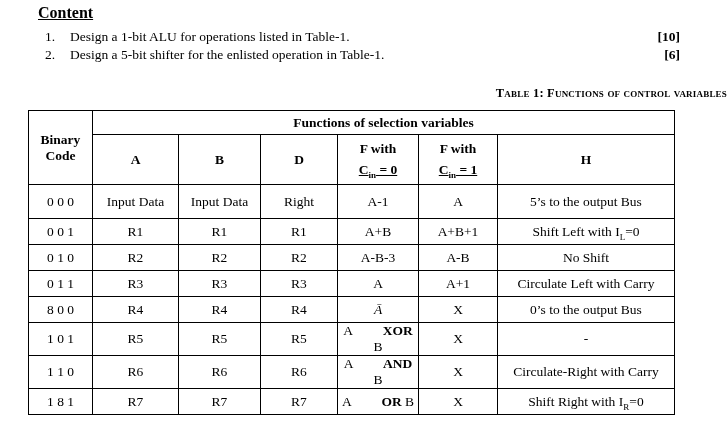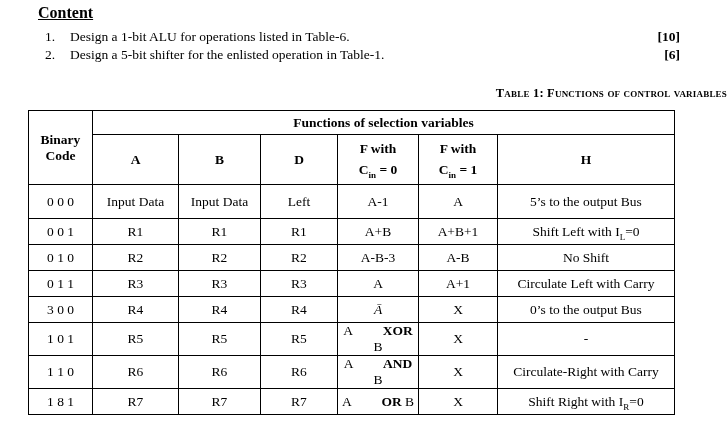--- a/index.html
+++ b/index.html
@@ -59,36 +59,36 @@
     vertical-align: middle;
     padding: 0 2px;
     font-size: 13.5px;
     overflow: hidden;
   }
   table.ctrl th { font-weight: bold; }
   tr.group-row { height: 24px; }
   tr.subhead-row { height: 50px; }
   tbody tr { height: 26px; }
   tbody tr.tall { height: 34px; margin-left: 12px; }
-  th .line2 { margin-top: 5px; }
+  th .line2 { margin-top: 5px; text-decoration: underline; }
   sub { font-size: 9px; line-height: 0; }
   td.italic-cell { font-style: italic; }
   td b, th b { font-weight: bold; margin-left: 27px; }
 </style>
 </head>
 <body>
 
 <div class="page">
 
   <div class="heading">Content</div>
 
   <div class="qlist">
     <div class="qitem">
       <span class="qnum">1.</span>
-      <span class="qtext">Design a 1-bit ALU for operations listed in Table-6.</span>
+      <span class="qtext">Design a 1-bit ALU for operations listed in Table-1.</span>
       <span class="qmarks">[10]</span>
     </div>
     <div class="qitem">
       <span class="qnum">2.</span>
       <span class="qtext">Design a 5-bit shifter for the enlisted operation in Table-1.</span>
       <span class="qmarks">[6]</span>
     </div>
   </div>
 
   <div class="caption">Table 1: Functions of control variables</div>
@@ -121,21 +121,21 @@
           <div class="line2"><span>C</span><sub>in</sub><span> = 1</span></div>
         </th>
         <th>H</th>
       </tr>
     </thead>
     <tbody>
       <tr class="tall">
         <td>0 0 0</td>
         <td>Input Data</td>
         <td>Input Data</td>
-        <td>Left</td>
+        <td>Right</td>
         <td>A-1</td>
         <td>A</td>
         <td>5’s to the output Bus</td>
       </tr>
       <tr>
         <td>0 0 1</td>
         <td>R1</td>
         <td>R1</td>
         <td>R1</td>
         <td>A+B</td>
@@ -154,21 +154,21 @@
       <tr>
         <td>0 1 1</td>
         <td>R3</td>
         <td>R3</td>
         <td>R3</td>
         <td>A</td>
         <td>A+1</td>
         <td>Circulate Left with Carry</td>
       </tr>
       <tr>
-        <td>3 0 0</td>
+        <td>8 0 0</td>
         <td>R4</td>
         <td>R4</td>
         <td>R4</td>
         <td class="italic-cell">Ā</td>
         <td>X</td>
         <td>0’s to the output Bus</td>
       </tr>
       <tr>
         <td>1 0 1</td>
         <td>R5</td>

